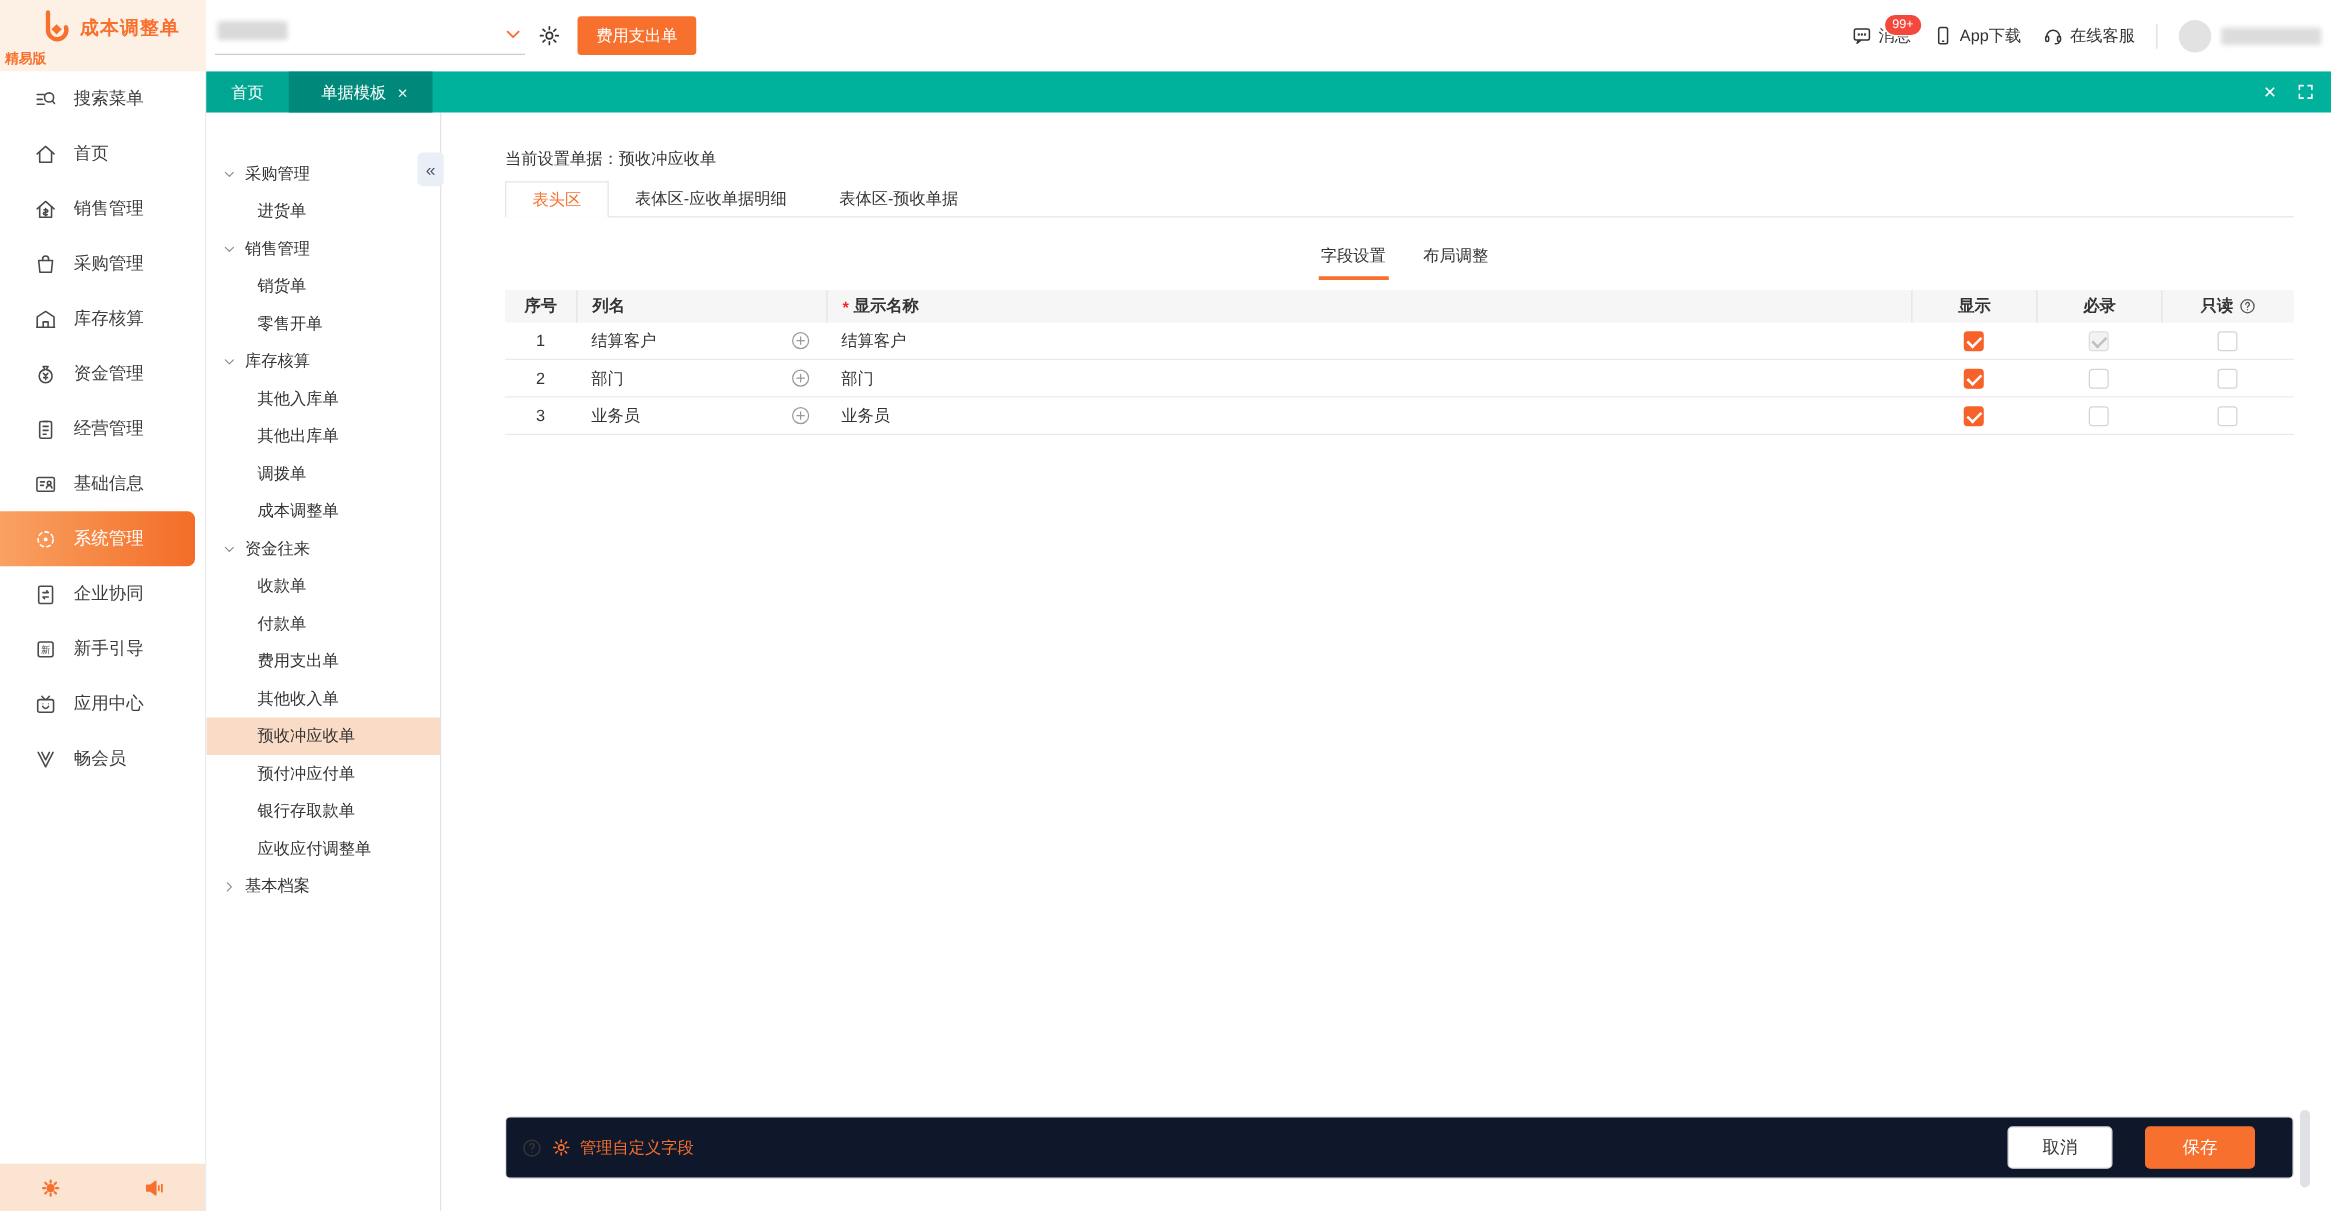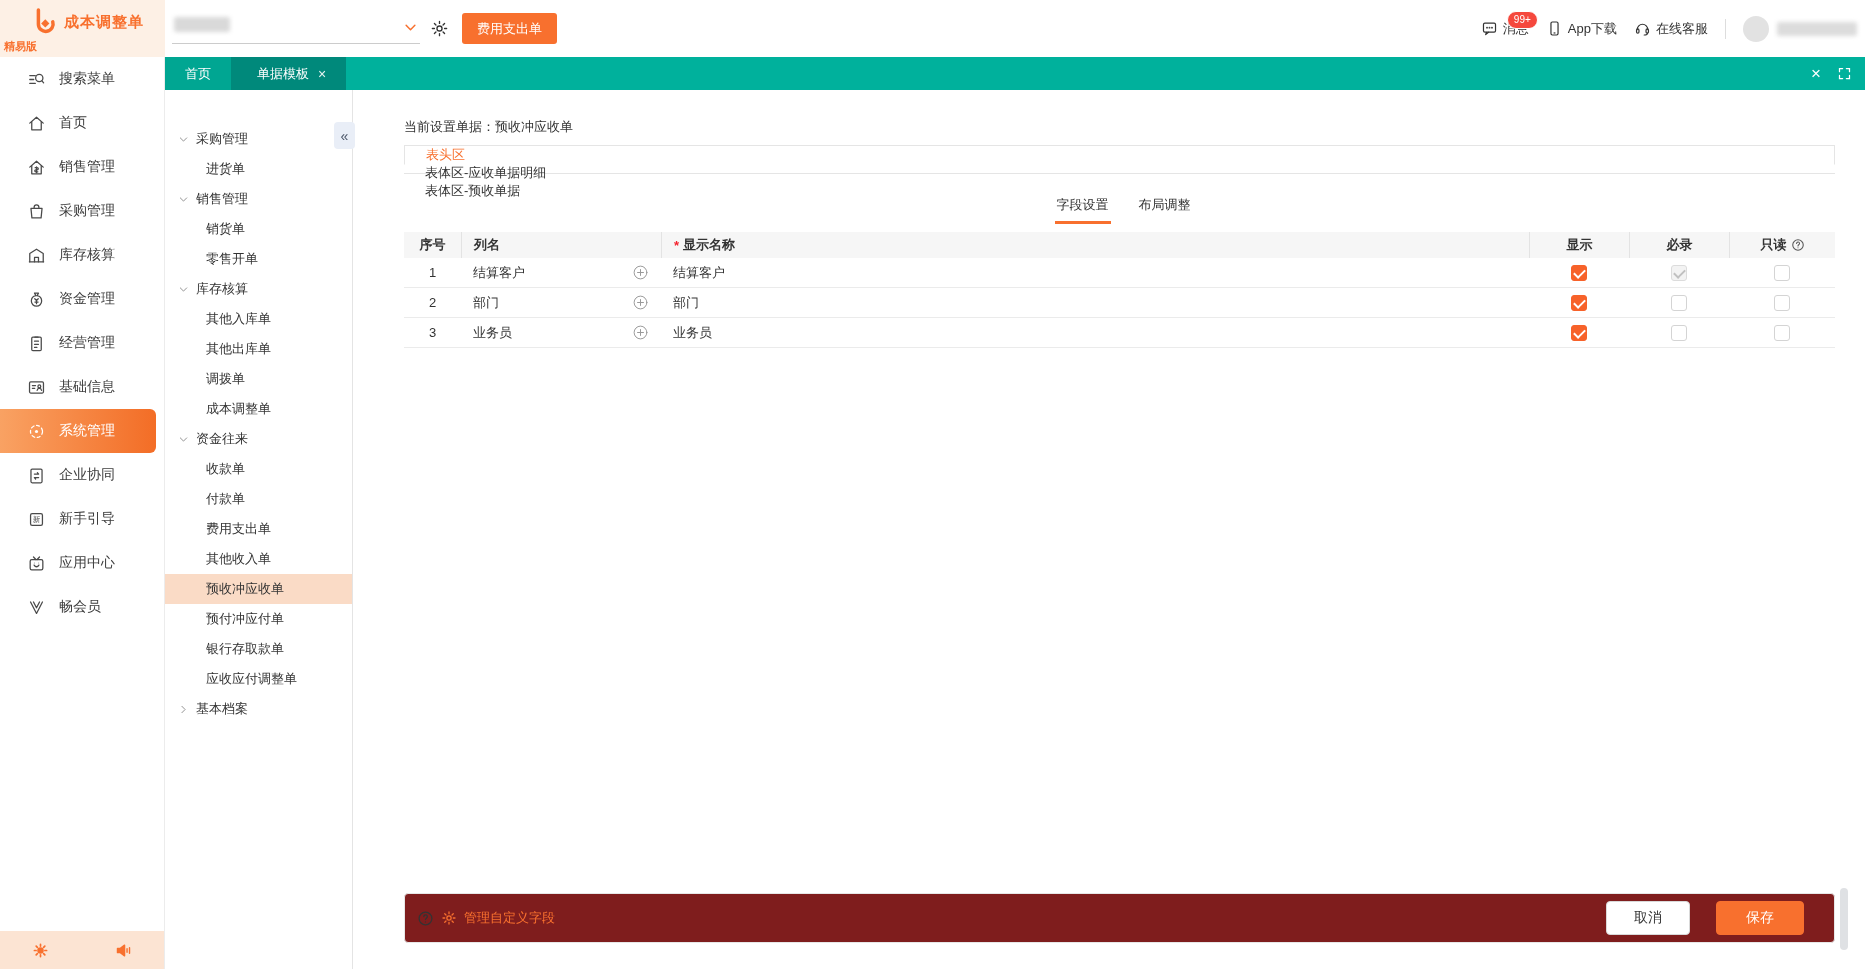--- a/index.html
+++ b/index.html
@@ -64,21 +64,21 @@
   .tree-child { padding-left:41px; }
   .tree-child.selected { background:#fadbc6; }
   .collapse-btn { position:absolute; top:122px; left:334px; width:21px; height:27px; background:#e9eef7;
     color:#4a5568; border-radius:4px; display:flex; align-items:center; justify-content:center;
     font-size:14px; cursor:pointer; z-index:6; }
 
   
   .main { position:absolute; top:90px; left:354px; right:0; bottom:0; background:#fff;margin-left:28px; }
   .current-doc { position:absolute; top:28px; left:22px; font-size:13px; color:#333; }
   .doc-tabs { position:absolute; top:55px; left:22px; right:30px; height:29px; display:flex;
-    border-bottom:1px solid #e5e5e5;flex-direction:column; }
+    border-bottom:1px solid #e5e5e5; }
   .doc-tab { padding:0 21px; display:flex; align-items:center; font-size:13px; color:#333; cursor:pointer; }
   .doc-tab.active { border:1px solid #e5e5e5; border-bottom:1px solid #fff; margin-bottom:-1px;
     background:#fff; color:#f8702e; }
   .sub-tabs { position:absolute; top:102px; left:0; right:0; display:flex; justify-content:center; gap:26px; }
   .sub-tab { font-size:13px; color:#333; padding:4px 2px 7px; cursor:pointer; border-bottom:3px solid transparent; }
   .sub-tab.active { border-bottom-color:#f8702e; }
 
   .field-table { position:absolute; top:142px; left:22px; right:30px; font-size:13px; }
   .ft-row { display:grid; grid-template-columns:57px 200px 1fr 100px 100px 106px; align-items:center; }
   .ft-head { background:#f6f6f6; height:26px; font-weight:bold; color:#333;text-align:right; }
@@ -91,21 +91,21 @@
   .plus-icn { width:17px; height:17px; color:#999; margin-left:auto; cursor:pointer; }
 
   .cb { width:16px; height:16px; border-radius:3px; border:1px solid #d4d4d4; background:#fff;
     position:relative; cursor:pointer; flex:none; }
   .cb.checked { background:#f7622a; border-color:#f7622a; }
   .cb.checked::after { content:""; position:absolute; left:4px; top:1px; width:5px; height:9px;
     border-right:2px solid #fff; border-bottom:2px solid #fff; transform:rotate(45deg); }
   .cb.checked.disabled { background:#f3f3f3; border-color:#dcdcdc; }
   .cb.checked.disabled::after { border-color:#c0c0c0; }
 
-  .footer-bar { position:absolute; left:22px; right:30px; bottom:26px; height:50px; background:#7f1d1d;
+  .footer-bar { position:absolute; left:22px; right:30px; bottom:26px; height:50px; background:#0f172a;
     border:1px solid #e7e7e7; border-radius:4px; display:flex; align-items:center; padding:0 30px 0 12px; }
   .fb-left { display:flex; align-items:center; gap:7px; }
   .fb-q { width:17px; height:17px; color:#333; cursor:pointer; }
   .fb-gear { width:16px; height:16px; color:#f8702e; }
   .fb-link { font-size:13px; color:#f8702e; cursor:pointer; }
   .fb-right { margin-left:auto; display:flex; align-items:center; gap:26px; }
   .btn { height:34px; border-radius:4px; font-size:14px; display:flex; align-items:center; justify-content:center;
     cursor:pointer; font-family:inherit; }
   .btn-cancel { width:84px; background:#fff; border:1px solid #d9d9d9; color:#333; }
   .btn-save { width:88px; background:#f8702e; border:1px solid #f8702e; color:#fff; }

